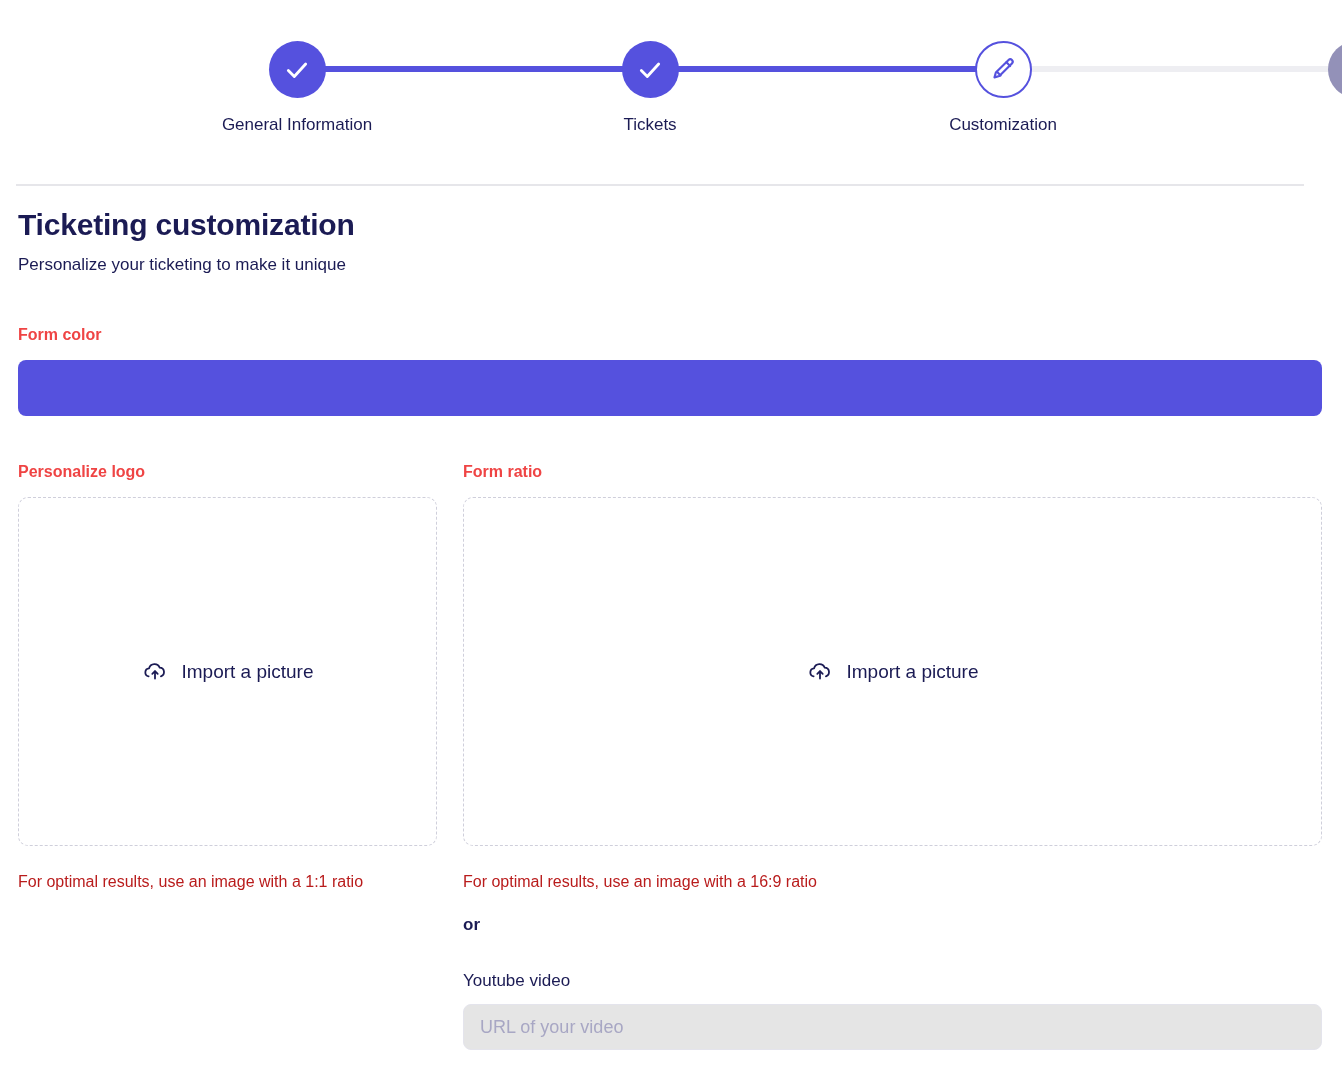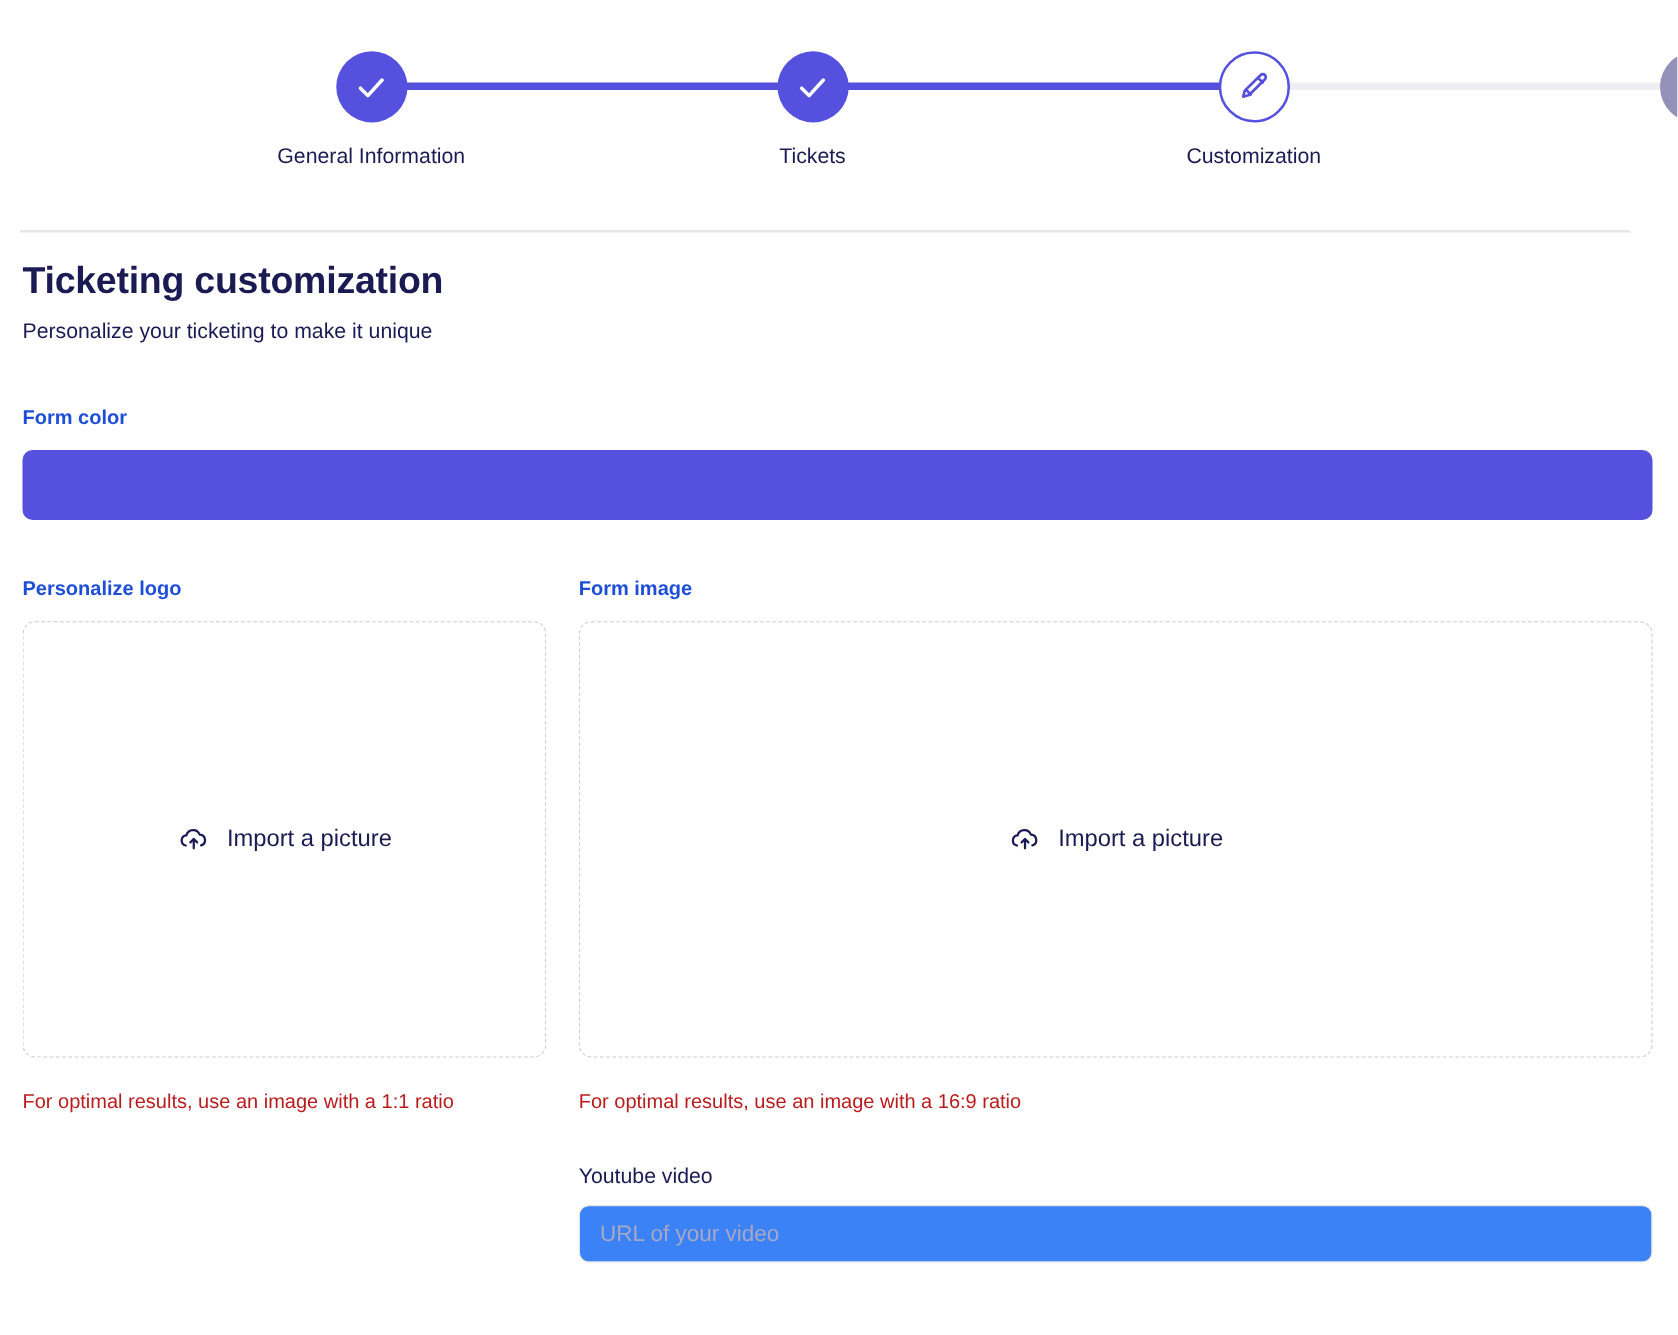--- a/index.html
+++ b/index.html
@@ -116,21 +116,21 @@
   .page-subtitle {
     font-size: 17px;
     color: #1b1b54;
     margin-top: 8px;
     line-height: 24px;
   }
 
   .field-label {
     font-size: 16px;
     font-weight: bold;
-    color: #1d4ed8;
+    color: #ef4444;
     line-height: 22px;
   }
 
   .form-color-label { margin-top: 47px; }
 
   .color-swatch {
     margin-top: 14px;
     width: 1304px;
     height: 56px;
     border-radius: 8px;
@@ -202,21 +202,21 @@
   .url-input {
     margin-top: 11px;
     width: 859px;
     height: 46px;
     border: 1.5px solid #e4e4ec;
     border-radius: 8px;
     padding: 0 16px;
     font-family: "Liberation Sans", sans-serif;
     font-size: 18px;
     color: #1b1b54;
-    background: #3b82f6;
+    background: #e5e5e5;
     outline: none;
   }
   .url-input::placeholder { color: #a8a7c4; }
 </style>
 </head>
 <body>
 
 <div class="page">
 
   <div class="stepper">
@@ -285,35 +285,36 @@
               <polyline points="10.3,14.9 13,12.2 15.7,14.9"></polyline>
             </svg>
             <span class="dropzone-text">Import a picture</span>
           </div>
         </div>
 
         <div class="hint">For optimal results, use an image with a 1:1 ratio</div>
       </div>
 
       <div class="col-banner">
-        <div class="field-label">Form image</div>
+        <div class="field-label">Form ratio</div>
 
         <div class="dropzone">
           <div class="dropzone-inner">
             <svg class="cloud-icon" width="26" height="26" viewBox="0 0 26 26" fill="none" stroke="#1b1b54" stroke-width="1.8" stroke-linecap="round" stroke-linejoin="round">
               <path d="M6.6 17.4a4.1 4.1 0 0 1 .5-8.1 5.6 5.6 0 0 1 10.6-0.6 4.4 4.4 0 0 1 1.2 8.6"></path>
               <line x1="13" y1="19.6" x2="13" y2="12.4"></line>
               <polyline points="10.3,14.9 13,12.2 15.7,14.9"></polyline>
             </svg>
             <span class="dropzone-text">Import a picture</span>
           </div>
         </div>
 
         <div class="hint wide">For optimal results, use an image with a 16:9 ratio</div>
 
+        <div class="or-text">or</div>
 
         <div class="video-label">Youtube video</div>
 
         <input class="url-input" type="text" placeholder="URL of your video" style="">
       </div>
 
     </div>
   </div>
 </div>
 

